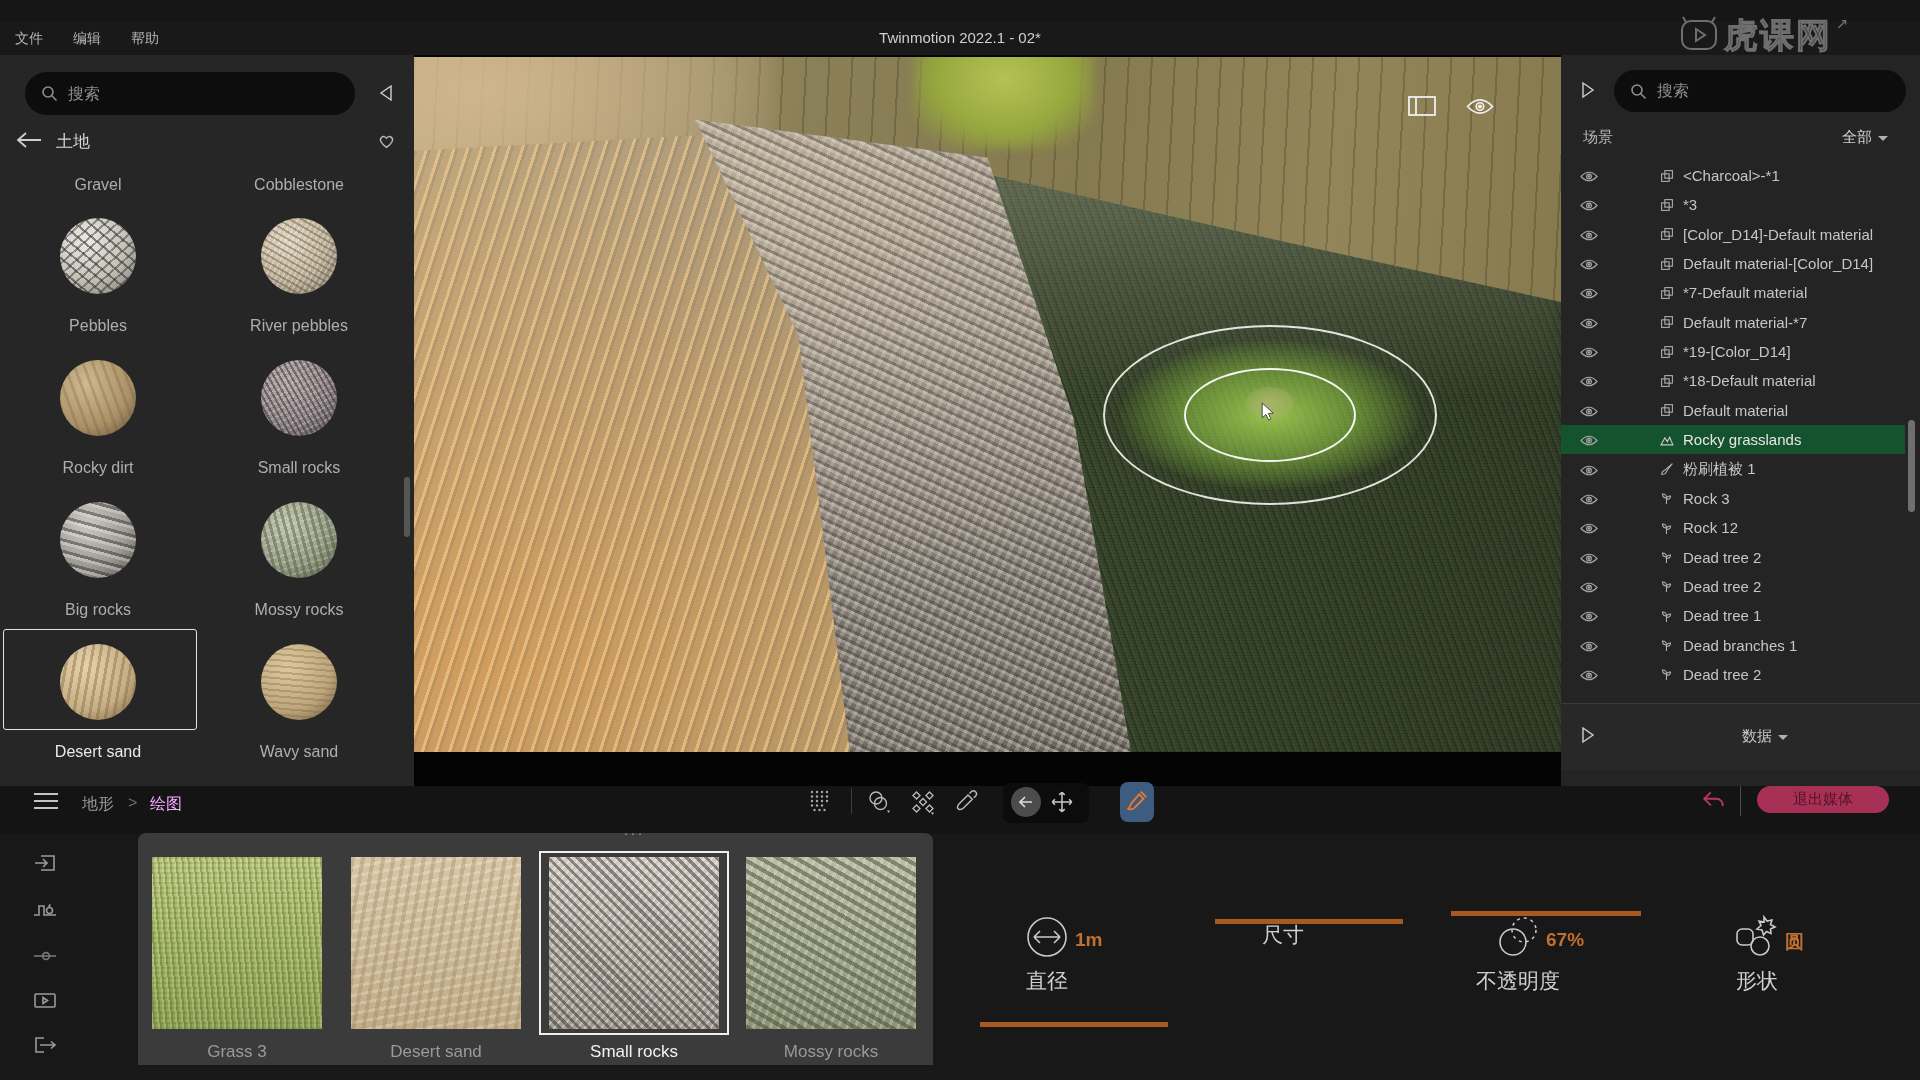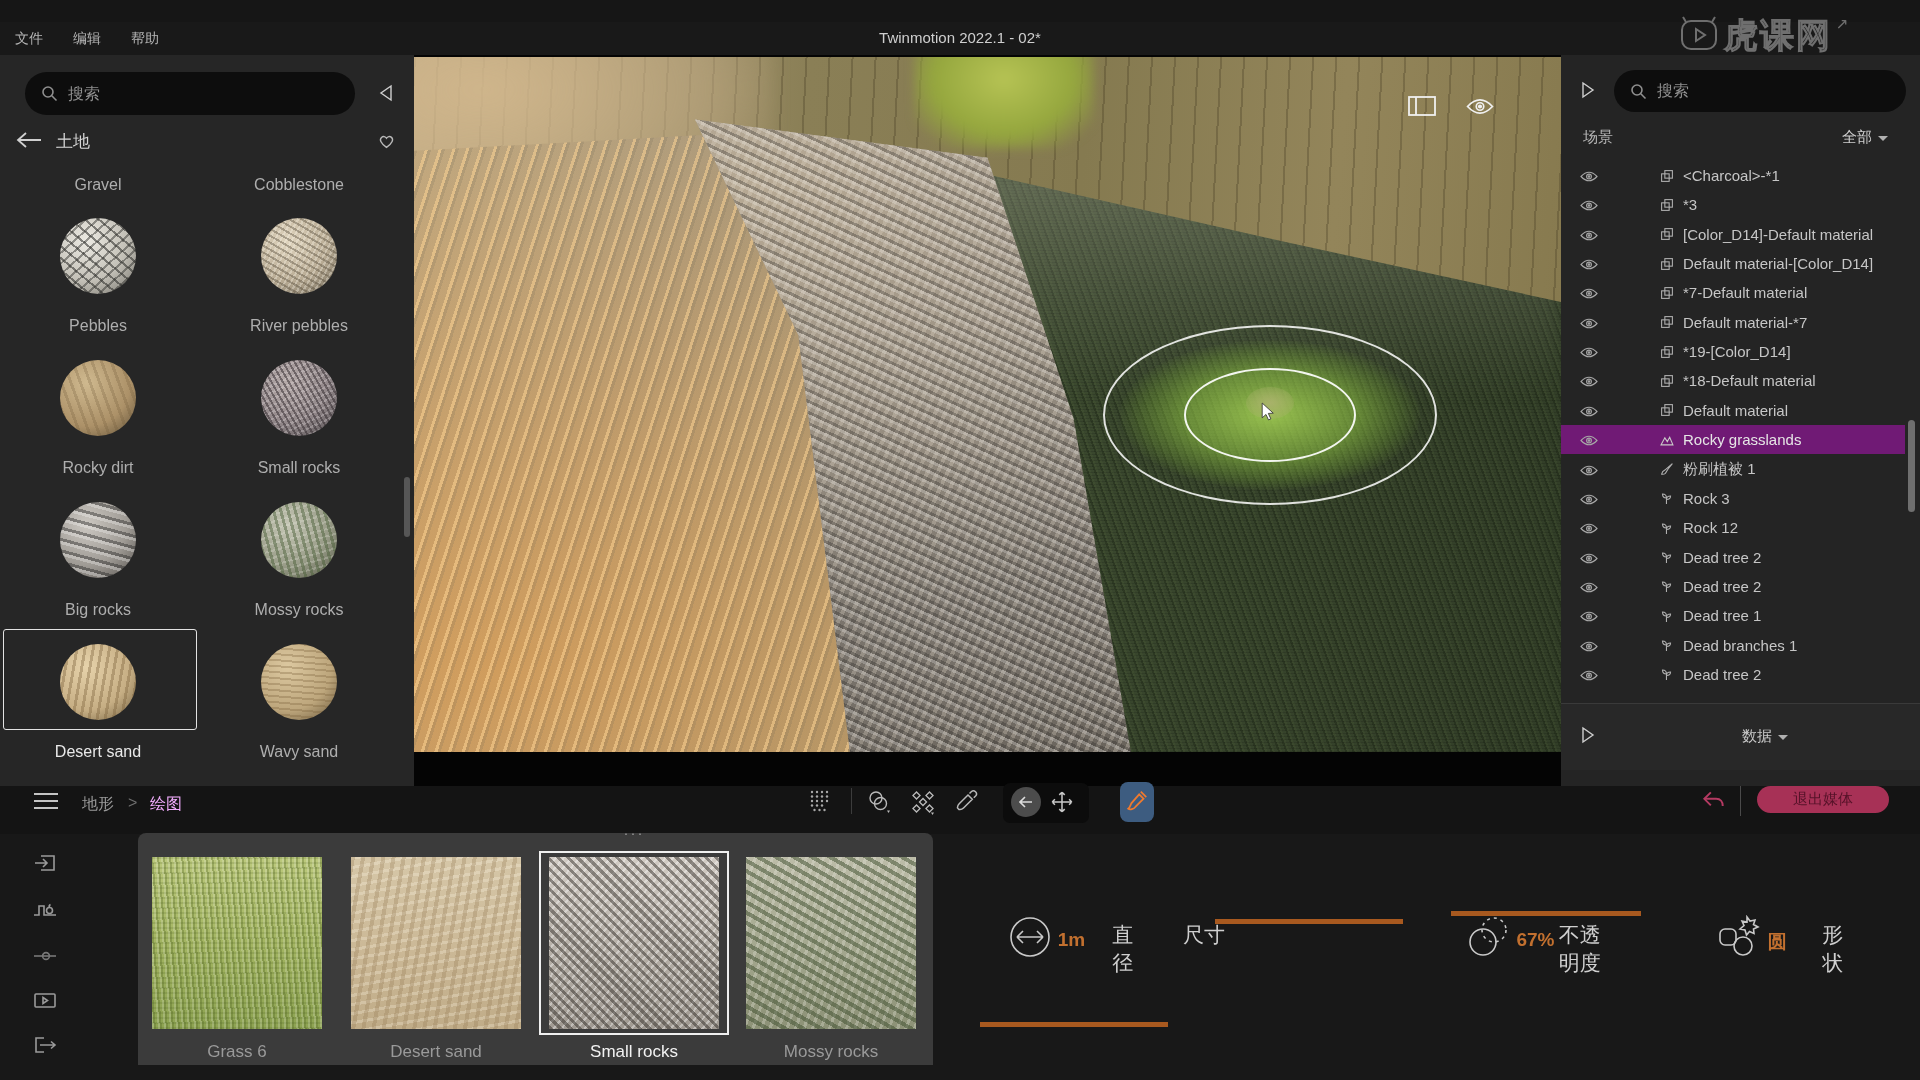--- a/index.html
+++ b/index.html
@@ -99,21 +99,21 @@
   .brush-ring { position:absolute; border-radius:50%; }
   #brush-outer { left:689px; top:268px; width:334px; height:180px; border:2px solid rgba(255,255,255,.85); }
   #brush-glow  { left:706px; top:283px; width:300px; height:150px; border-radius:50%;
     background:radial-gradient(ellipse, rgba(168,214,85,.85) 0%, rgba(150,205,70,.5) 42%, rgba(140,200,60,.22) 60%, transparent 72%); }
   #brush-inner { left:770px; top:311px; width:172px; height:94px; border:2px solid rgba(255,255,255,.92); }
   #brush-dot { left:832px; top:330px; width:48px; height:32px; border-radius:50%;
     background:radial-gradient(ellipse, rgba(170,178,108,.95) 0%, rgba(170,178,108,.3) 70%, transparent 100%); }
 
   
   .scene-row { position:absolute; left:1561px; width:344px; height:29px; display:flex; align-items:center;padding-left:16px; }
-  .scene-row.selected { background:#701a75; }
+  .scene-row.selected { background:#14532d; }
   .scene-row .row-eye { position:absolute; left:19px; width:18px; height:13px; }
   .scene-row .row-icon { position:absolute; left:99px; width:14px; height:14px; }
   .scene-row .row-label { position:absolute; left:122px; color:#c6c6c6; font-size:15px; white-space:nowrap; }
   .scene-row.selected .row-label { color:#e6e6e6; }
 
   
   .tb-icon { position:absolute; top:789px; }
   .crumb { position:absolute; top:794px; font-size:16px; }
 
   
@@ -132,21 +132,21 @@
   .tex-dockrocks { background:
     repeating-linear-gradient(45deg, rgba(40,35,30,.45) 0 3px, transparent 3px 7px),
     repeating-linear-gradient(-50deg, rgba(255,255,255,.35) 0 2px, transparent 2px 6px),
     linear-gradient(180deg,#d2ccc5 0%, #b5afa7 55%, #a09a92 100%); }
   .tex-dockmossy { background:
     repeating-linear-gradient(30deg, rgba(62,78,46,.5) 0 4px, transparent 4px 9px),
     repeating-linear-gradient(-70deg, rgba(235,235,225,.28) 0 3px, transparent 3px 8px),
     linear-gradient(180deg,#bcbca8 0%, #a3a78e 55%, #8c9176 100%); }
 
   .slider-bar { position:absolute; height:5px; background:#a8591f; }
-  .ctrl { position:absolute; top:915px; width:200px; display:flex; align-items:flex-start; }
+  .ctrl { position:absolute; top:915px; width:200px; display:flex; flex-direction:column; align-items:center; }
   .ctrl .ctrl-row { position:relative; height:46px; width:100%; display:flex; justify-content:center; }
   .ctrl .ctrl-value { position:absolute; left:calc(50% + 28px); top:14px; color:#c2702f; font-size:19px; font-weight:bold; white-space:nowrap; }
   .ctrl .ctrl-label { margin-top:6px; color:#cfcfcf; font-size:21px; }
 
   .dd-caret { display:inline-block; width:0; height:0; border:5px solid transparent; border-top-color:#b0b0b0; border-bottom:none; margin-left:6px; vertical-align:middle; }
 </style>
 </head>
 <body>
 
 <div id="app">
@@ -558,21 +558,21 @@
     </svg>
   <svg class="abs" style="left:32px;top:1032px" width="26" height="26" viewBox="0 0 26 26" fill="none" stroke="#9a9a9a" stroke-width="1.6">
       <path d="M12 6 H4 V20 H12"></path>
       <path d="M8 13 H23 M19 9.5 L23 13 L19 16.5"></path>
     </svg>
 
   <div class="abs" id="dock"></div>
   <div class="abs" style="left:618px;top:824px;width:32px;text-align:center;color:#999;font-size:15px;letter-spacing:2px">···</div>
   <div id="dock-items">
       <div class="abs thumb tex-grass5" style="left:152px" title="Grass 5"></div>
-      <div class="thumb-label" style="left:152px">Grass 6</div>
+      <div class="thumb-label" style="left:152px">Grass 3</div>
       <div class="abs thumb tex-docksand" style="left:351px" title="Desert sand"></div>
       <div class="thumb-label" style="left:351px">Desert sand</div>
       <div class="abs" style="left:539px;top:851px;width:190px;height:184px;border:2px solid #f0f0f0"></div>
       <div class="abs thumb tex-dockrocks" style="left:549px" title="Small rocks"></div>
       <div class="thumb-label selected" style="left:549px">Small rocks</div>
       <div class="abs thumb tex-dockmossy" style="left:746px" title="Mossy rocks"></div>
       <div class="thumb-label" style="left:746px">Mossy rocks</div>
     </div>
 
   <div class="slider-bar" style="left:980px;top:1022px;width:188px"></div>

